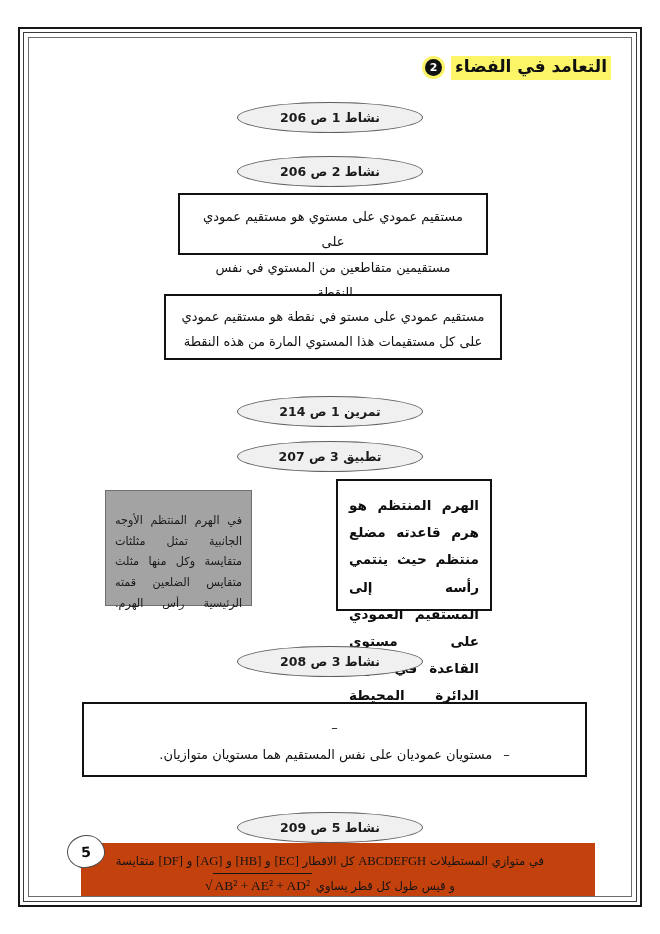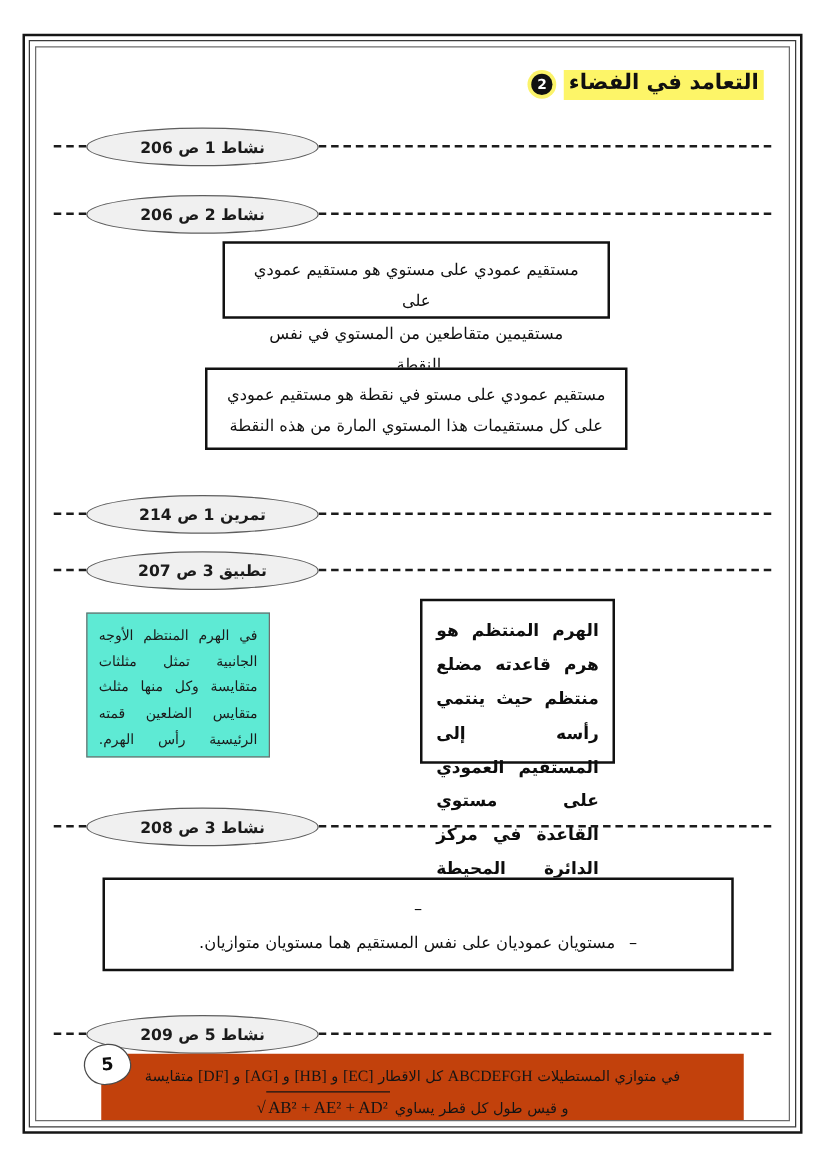--- a/index.html
+++ b/index.html
@@ -80,21 +80,21 @@
     white-space: nowrap;
   }
 
   
   .ellipse-row {
     position: absolute;
     left: 14px;
     right: 14px;
     height: 34px;
     display: flex;
-    flex-direction: row;
+    flex-direction: column;
     align-items: center;
   }
   .dash-seg {
     flex: 1 1 auto;
     height: 0;
     border-top: 2px dashed #1c1c1c;
   }
   .dash-seg.short { flex: 0 0 26px; }
   .ellipse-tag {
     flex: 0 0 auto;
@@ -122,28 +122,29 @@
     font-size: 13px;
     line-height: 1.95;
     color: #101010;
     text-align: center;
   }
   .rule-box.tight { line-height: 1.9; }
 
   .rule-box-inline {
     position: absolute;
     border: 1.6px solid #6f6f6f;
-    background: #5eead4;
-    box-sizing: border-box;
-    padding: 8px 9px;
+    background: #a3a3a3;
+    box-sizing: border-box;
+    padding: 20px 9px;
     font-size: 11.2px;
     line-height: 1.85;
     color: #1a1a1a;
     text-align: justify;
     text-align-last: justify;
+    margin-left: 36px;
   }
 
   .rule-box-pyramid {
     position: absolute;
     border: 2px solid #111111;
     background: #ffffff;
     box-sizing: border-box;
     padding: 11px 11px;
     font-size: 13.6px;
     line-height: 2.0;

